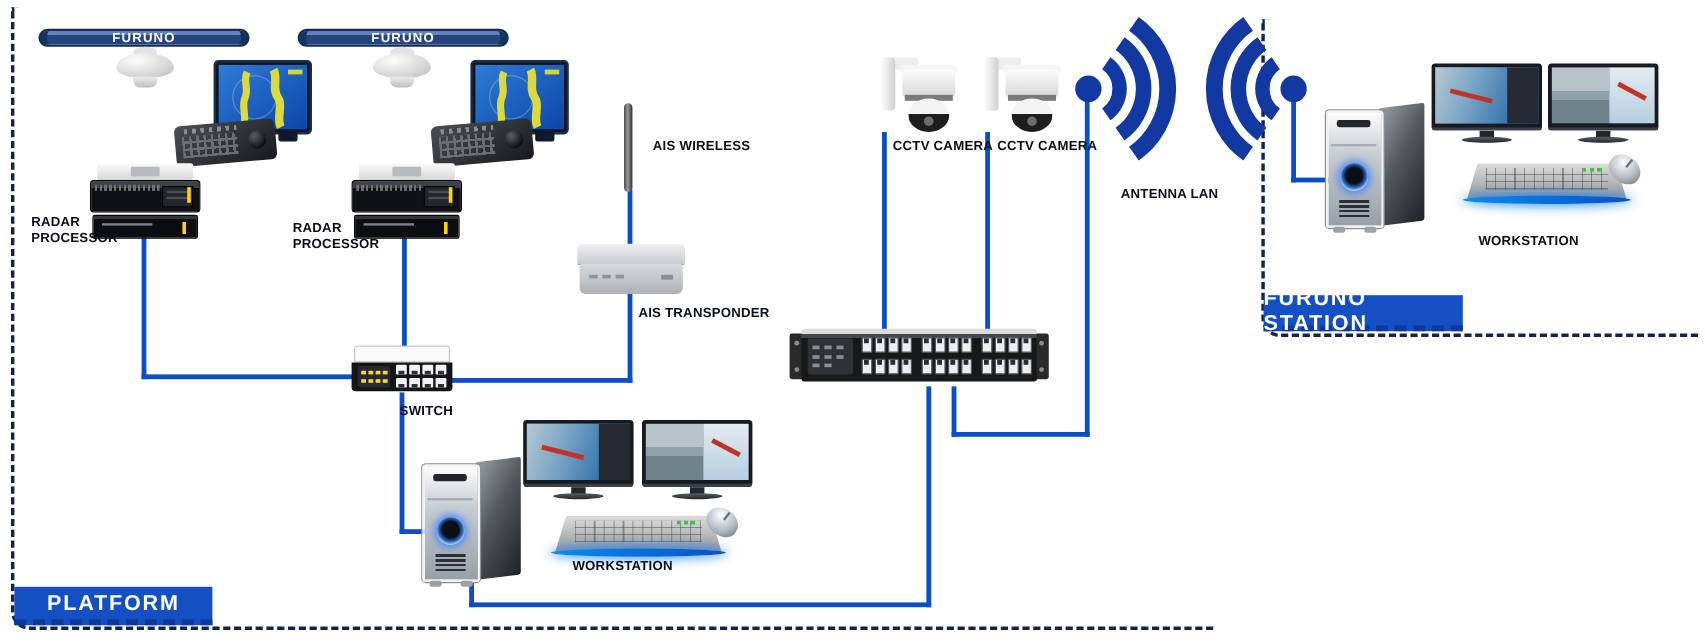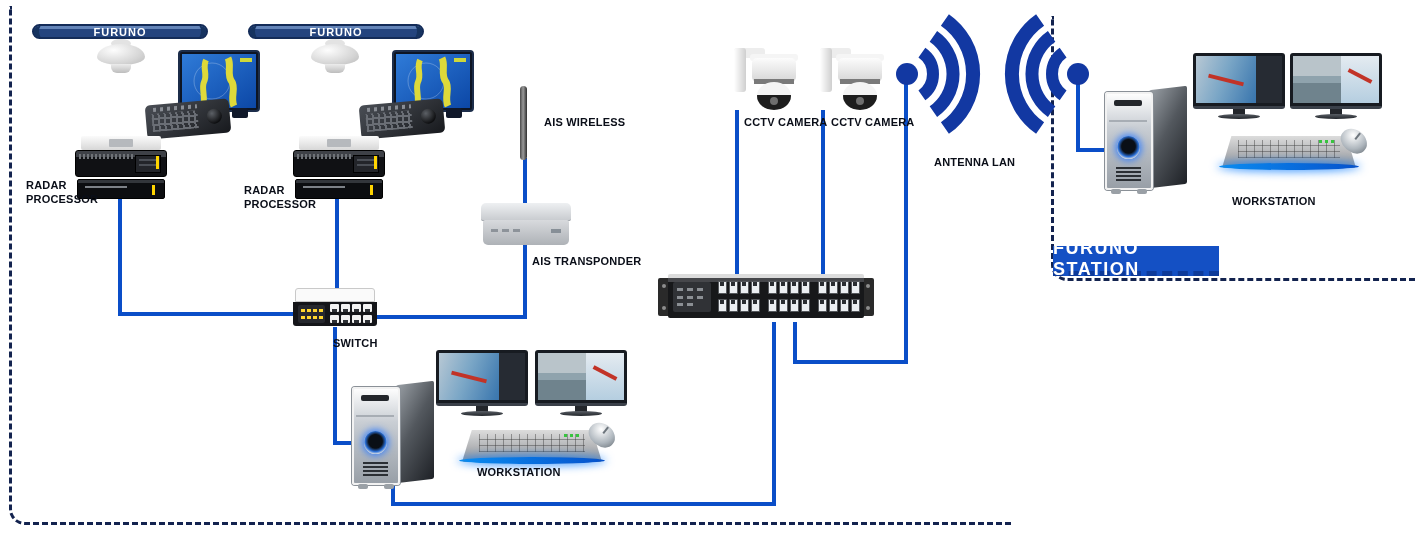--- a/index.html
+++ b/index.html
@@ -484,15 +484,16 @@
   </div>
   <div class="kb" style="left:1222px;top:136px;width:134px;height:32px;">
     <div class="body"></div>
       <div class="keys"></div>
       <div class="leds"></div>
       <div class="glow"></div>
   </div>
   <div class="mouse" style="left:1340px;top:130px;width:28px;height:22px;"></div>
   <div class="lbl" style="left:1232px;top:195px;">WORKSTATION</div>
 
+  <div class="badge" style="left:12px;top:489px;width:165px;height:32px;">PLATFORM</div>
   <div class="badge" style="left:1053px;top:246px;width:166px;height:30px;">FURUNO STATION</div>
 
 </div>
 
 </body></html>

